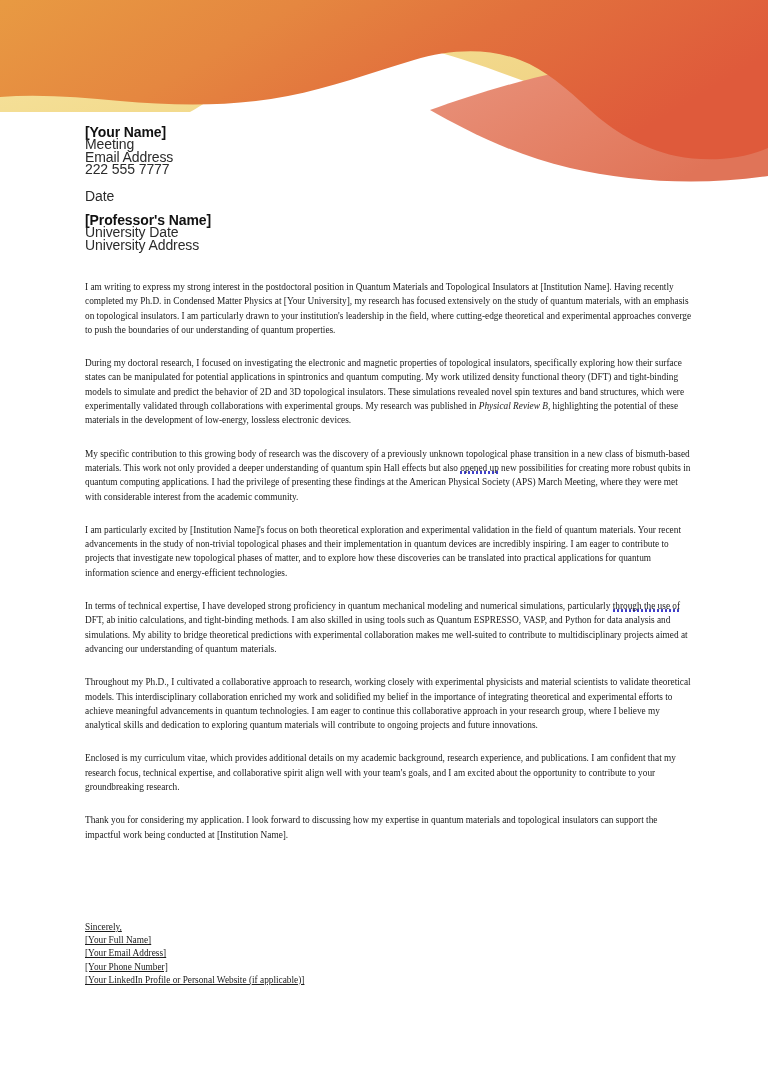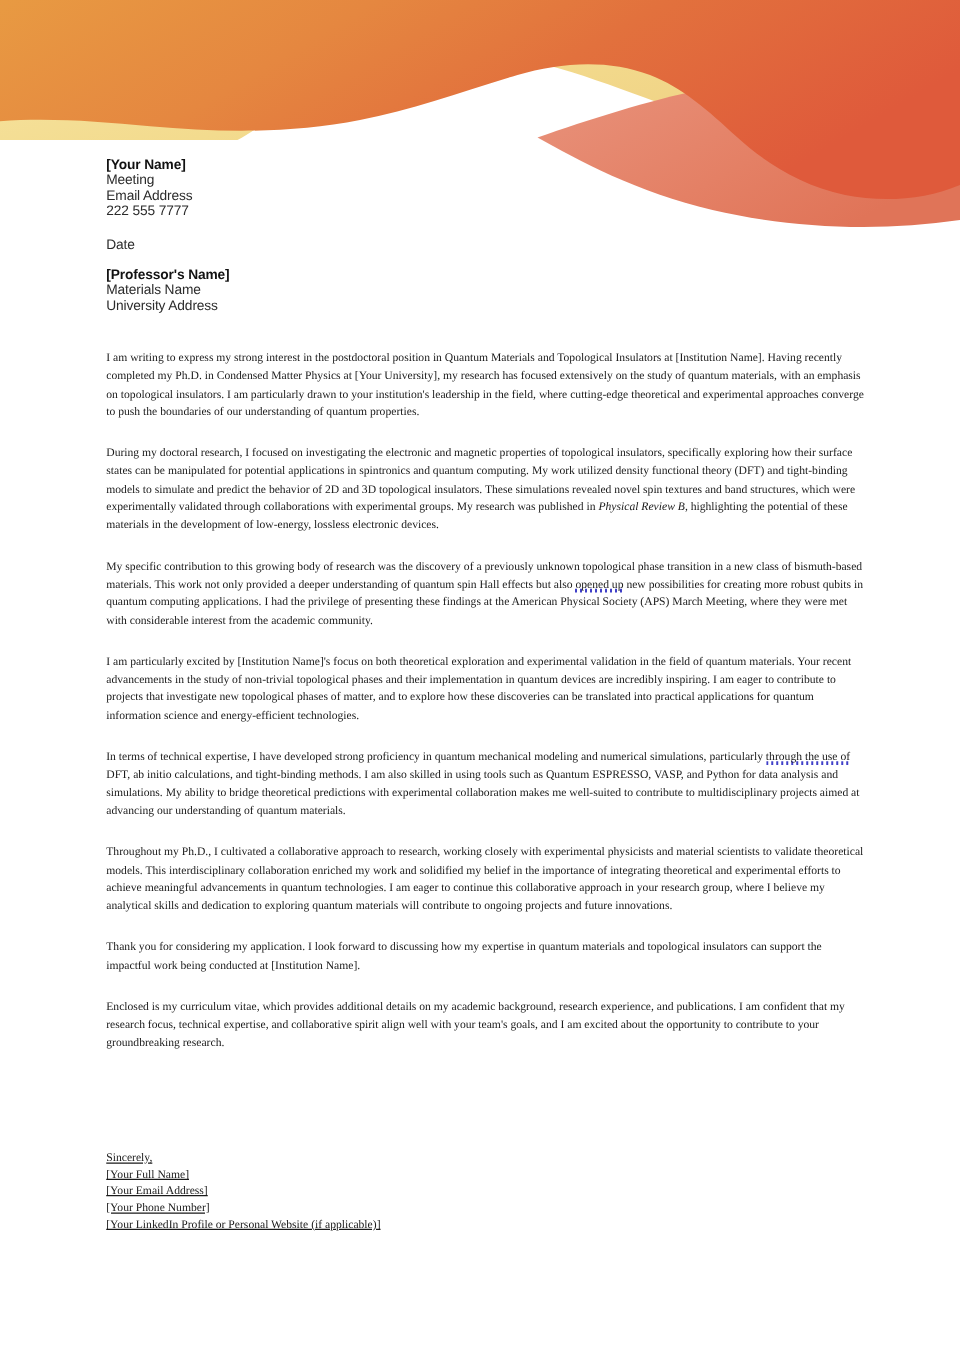--- a/index.html
+++ b/index.html
@@ -30,21 +30,21 @@
     display: block;
     width: 768px;
     height: 200px;
   }
 
   
   .meta-block {
     position: absolute;
     left: 85px;
     font-family: "Liberation Sans", "DejaVu Sans", sans-serif;
-    font-size: 11px;
+    font-size: 14px;
     line-height: 12.4px;
     color: #2b2b2b;
     letter-spacing: -0.1px;
   }
   .meta-block .strong {
     font-weight: bold;
     color: #111111;
   }
   #sender-block { top: 126px; }
   #date-block   { top: 190px; }
@@ -134,42 +134,42 @@
     <div>Email Address</div>
     <div>222 555 7777</div>
   </div>
 
   <div class="meta-block" id="date-block">
     <div>Date</div>
   </div>
 
   <div class="meta-block" id="recipient-block">
     <div class="strong">[Professor's Name]</div>
-    <div>Materials Name</div>
+    <div>University Date</div>
     <div>University Address</div>
   </div>
 
   <div class="letter-body">
 
 
     <p class="para">I am writing to express my strong interest in the postdoctoral position in Quantum Materials and Topological Insulators at [Institution Name]. Having recently completed my Ph.D. in Condensed Matter Physics at [Your University], my research has focused extensively on the study of quantum materials, with an emphasis on topological insulators. I am particularly drawn to your institution's leadership in the field, where cutting-edge theoretical and experimental approaches converge to push the boundaries of our understanding of quantum properties.</p>
 
     <p class="para"><span>During my doctoral research, I focused on investigating the electronic and magnetic properties of topological insulators, specifically exploring how their surface states can be manipulated for potential applications in spintronics and quantum computing. My work utilized density functional theory (DFT) and tight-binding models to simulate and predict the behavior of 2D and 3D topological insulators. These simulations revealed novel spin textures and band structures, which were experimentally validated through collaborations with experimental groups. My research was published in </span><em>Physical Review B</em><span>, highlighting the potential of these materials in the development of low-energy, lossless electronic devices.</span></p>
 
     <p class="para"><span>My specific contribution to this growing body of research was the discovery of a previously unknown topological phase transition in a new class of bismuth-based materials. This work not only provided a deeper understanding of quantum spin Hall effects but also </span><span class="squiggle">opened up</span><span> new possibilities for creating more robust qubits in quantum computing applications. I had the privilege of presenting these findings at the American Physical Society (APS) March Meeting, where they were met with considerable interest from the academic community.</span></p>
 
     <p class="para">I am particularly excited by [Institution Name]'s focus on both theoretical exploration and experimental validation in the field of quantum materials. Your recent advancements in the study of non-trivial topological phases and their implementation in quantum devices are incredibly inspiring. I am eager to contribute to projects that investigate new topological phases of matter, and to explore how these discoveries can be translated into practical applications for quantum information science and energy-efficient technologies.</p>
 
     <p class="para"><span>In terms of technical expertise, I have developed strong proficiency in quantum mechanical modeling and numerical simulations, particularly </span><span class="squiggle">through the use of</span><span> DFT, ab initio calculations, and tight-binding methods. I am also skilled in using tools such as Quantum ESPRESSO, VASP, and Python for data analysis and simulations. My ability to bridge theoretical predictions with experimental collaboration makes me well-suited to contribute to multidisciplinary projects aimed at advancing our understanding of quantum materials.</span></p>
 
     <p class="para">Throughout my Ph.D., I cultivated a collaborative approach to research, working closely with experimental physicists and material scientists to validate theoretical models. This interdisciplinary collaboration enriched my work and solidified my belief in the importance of integrating theoretical and experimental efforts to achieve meaningful advancements in quantum technologies. I am eager to continue this collaborative approach in your research group, where I believe my analytical skills and dedication to exploring quantum materials will contribute to ongoing projects and future innovations.</p>
 
+    <p class="para">Enclosed is my curriculum vitae, which provides additional details on my academic background, research experience, and publications. I am confident that my research focus, technical expertise, and collaborative spirit align well with your team's goals, and I am excited about the opportunity to contribute to your groundbreaking research.</p>
+
     <p class="para">Thank you for considering my application. I look forward to discussing how my expertise in quantum materials and topological insulators can support the impactful work being conducted at [Institution Name].</p>
-
-    <p class="para">Enclosed is my curriculum vitae, which provides additional details on my academic background, research experience, and publications. I am confident that my research focus, technical expertise, and collaborative spirit align well with your team's goals, and I am excited about the opportunity to contribute to your groundbreaking research.</p>
 
   </div>
 
   <div class="closing-block">
     <div>Sincerely,</div>
     <div>[Your Full Name]</div>
     <div>[Your Email Address]</div>
     <div>[Your Phone Number]</div>
     <div>[Your LinkedIn Profile or Personal Website (if applicable)]</div>
   </div>

